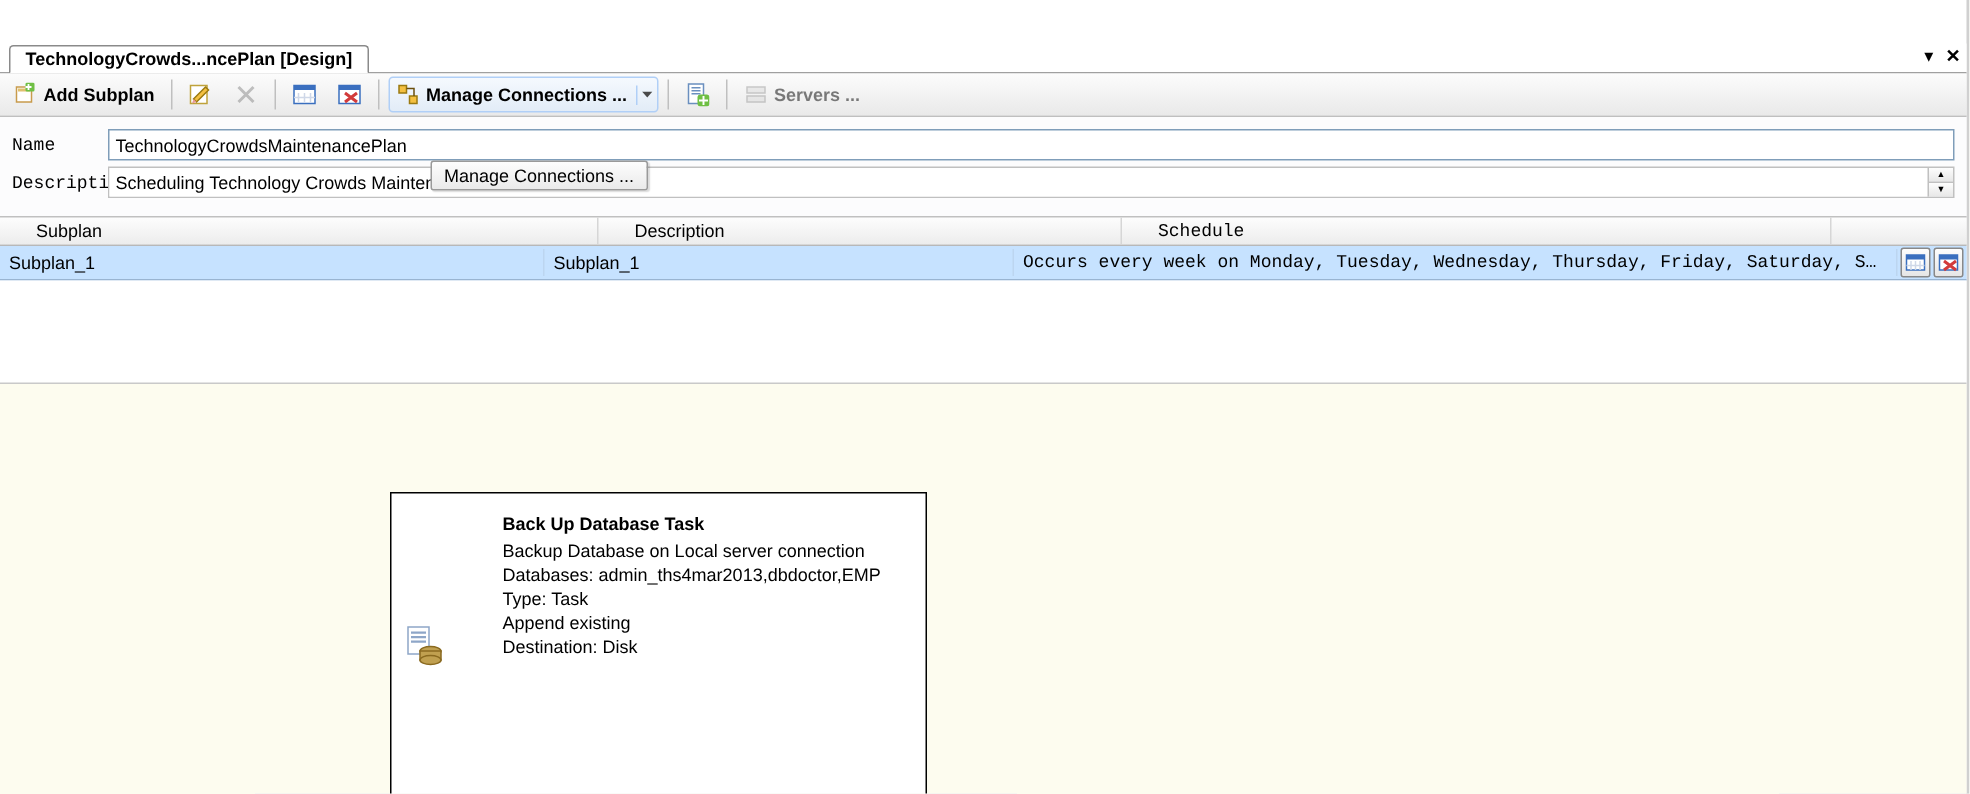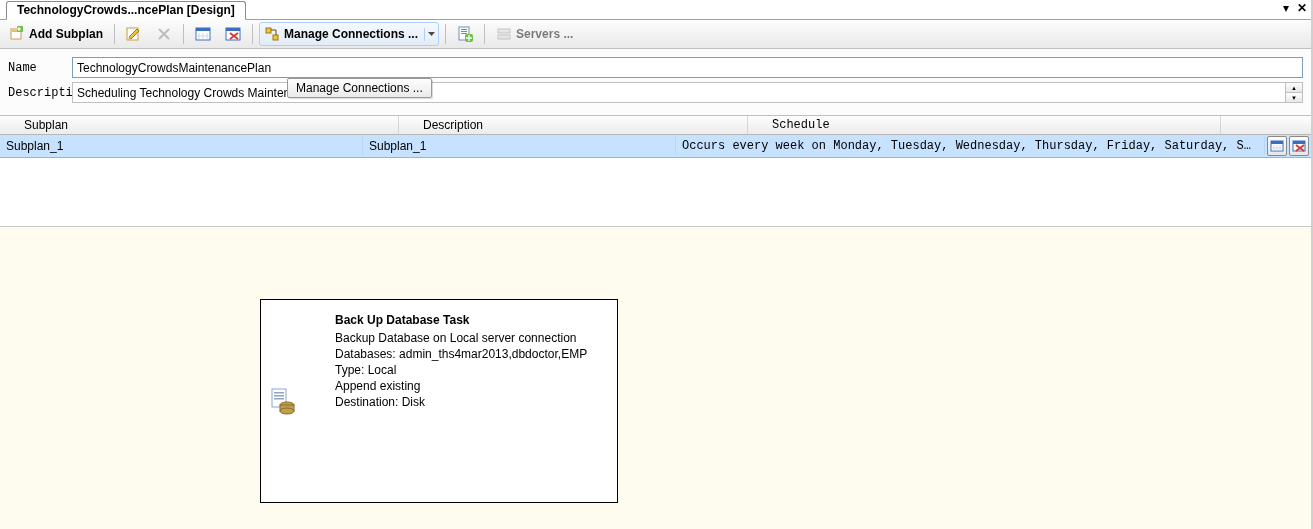--- a/index.html
+++ b/index.html
@@ -14,20 +14,21 @@
     overflow: hidden;
   }
   .tab-bar {
     display: flex;
     align-items: flex-end;
     height: 19px;
     background: #fff;
     border-bottom: 1px solid #a0a0a0;
     padding-left: 0;
     position: relative;
+    margin-top: 29px;
   }
   .tab {
     position: relative;
     background: #fff;
     border: 1px solid #8a8a8a;
     border-bottom: 1px solid #fff;
     border-radius: 3px 3px 0 0;
     padding: 1px 10px;
     margin-bottom: -1px;
     margin-left: 6px;
@@ -402,20 +403,20 @@
           <rect x="6" y="11" width="10" height="1.5" fill="#8ea6c8"></rect>
           <ellipse cx="19" cy="18" rx="7" ry="3" fill="#c0a050" stroke="#8a6a20"></ellipse>
           <rect x="12" y="18" width="14" height="6" fill="#c0a050" stroke="#8a6a20"></rect>
           <ellipse cx="19" cy="24" rx="7" ry="3" fill="#c0a050" stroke="#8a6a20"></ellipse>
         </svg>
       </div>
       <div class="task-text">
         <div class="title">Back Up Database Task</div>
         <div>Backup Database on Local server connection</div>
         <div>Databases: admin_ths4mar2013,dbdoctor,EMP</div>
-        <div>Type: Local</div>
+        <div>Type: Task</div>
         <div>Append existing</div>
         <div>Destination: Disk</div>
       </div>
     </div>
   </div>
 
 </div>
 
 </body></html>

